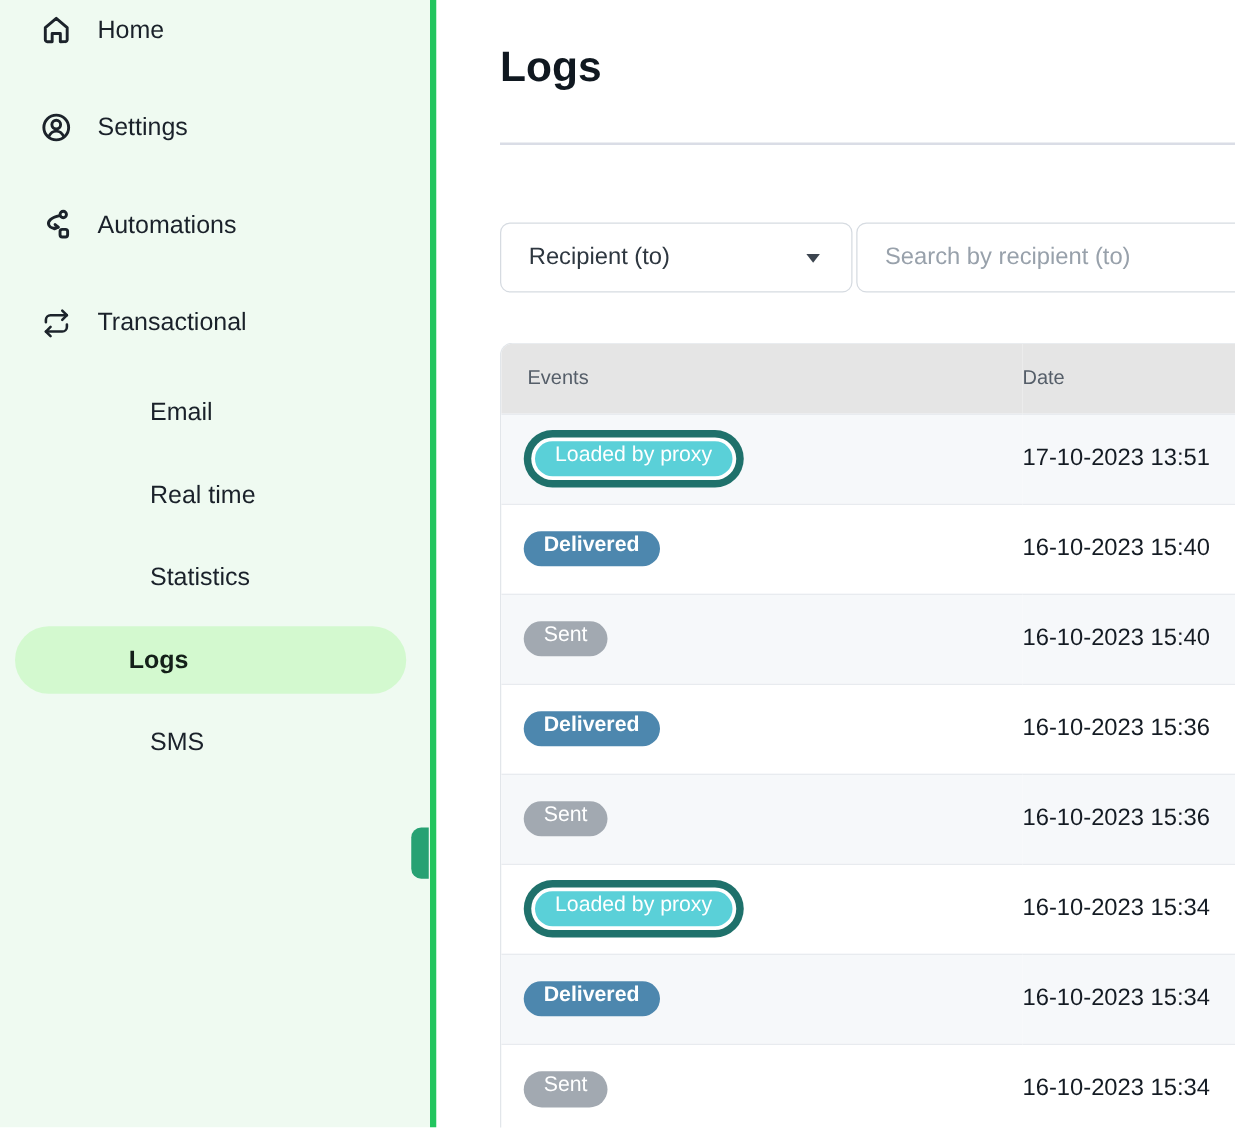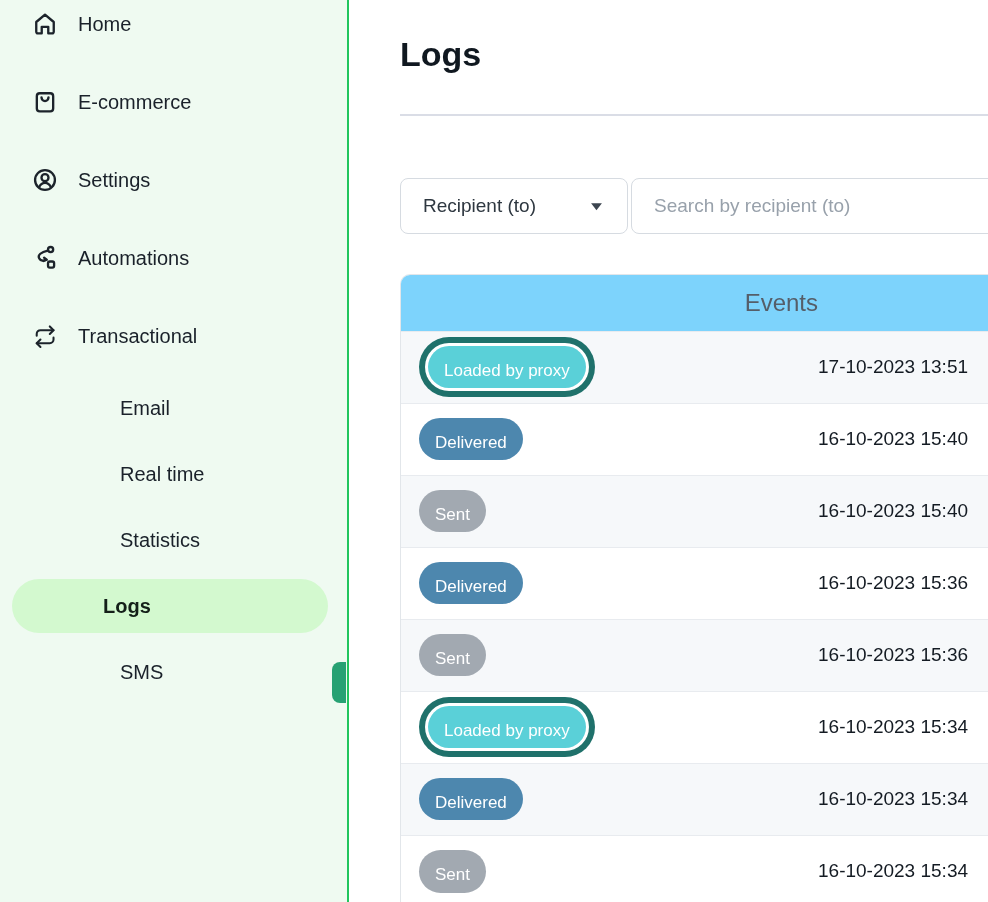--- a/index.html
+++ b/index.html
@@ -2,21 +2,21 @@
 <html><head>
 <meta charset="utf-8">
 <style>
   * { margin:0; padding:0; box-sizing:border-box; }
   html,body { width:988px; height:902px; overflow:hidden; background:#fff;
     font-family:"Liberation Sans","DejaVu Sans",sans-serif; color:#161d25; }
   .app { position:relative; width:988px; height:902px; overflow:hidden; }
 
   
   .sidebar { position:absolute; left:0; top:0; width:349px; height:902px;
-    background:#effaf1; border-right:2px solid #22c55e; }
+    background:#effaf1; border-right:5px solid #22c55e; }
   .nav { margin-top:-15px; }
   .nav-item { display:flex; align-items:center; height:78px; padding-left:31px;
     gap:19px; font-size:20px; color:#1a212a; cursor:pointer; }
   .nav-item .icon { width:28px; height:28px; flex:none; color:#1c232b; display:flex; }
   .nav-item .icon svg { width:28px; height:28px; }
   .nav-sub { display:flex; align-items:center; height:66px; padding-left:120px;
     font-size:20px; color:#1a212a; cursor:pointer; }
   .nav-sub2 { }
   .nav-active-row { position:relative; height:66px; display:flex; align-items:center; }
   .active-pill { position:absolute; left:12px; right:19px; top:6px; bottom:6px;
@@ -26,44 +26,44 @@
     background:#27a173; border-radius:8px 0 0 8px; }
 
   
   .main { position:absolute; left:350px; top:0; width:700px; height:902px;
     background:#fff; padding-left:50px; }
   .page-title { padding-top:32px; font-size:34px; font-weight:600; color:#101820;
     line-height:1.3; }
   .divider { margin-top:38px; border:0; border-top:2px solid #dadde6; width:100%; }
 
   .filter-row { margin-top:62px; display:flex; gap:3px; height:56px; }
-  .select-box { flex:none; width:228px; border:1px solid #d6dbe1; border-radius:8px;
+  .select-box { flex:none; width:282px; border:1px solid #d6dbe1; border-radius:8px;
     background:#fff; display:flex; align-items:center; justify-content:space-between;
     padding:0 24px 0 22px; cursor:pointer; }
   .select-box .val { font-size:19px; color:#2e3740; }
   .select-box .caret { width:13px; height:9px; color:#3c454f; display:flex; }
   .search-input { flex:1; min-width:0; border:1px solid #d6dbe1; border-radius:8px;
     padding:0 22px; font-size:19px; color:#2e3740; outline:none;
     font-family:"Liberation Sans","DejaVu Sans",sans-serif; }
   .search-input::placeholder { color:#98a1ab; }
 
   .table-card { margin-top:40px; border:1px solid #e2e6ea; border-bottom:none;
     border-radius:10px 10px 0 0; overflow:hidden; }
   table { width:100%; border-collapse:collapse; table-layout:fixed; }
   col.c-events { width:417px; }
-  thead th { height:56px; background:#7dd3fc; text-align:right; font-weight:400;
-    font-size:24px; color:#555e69; }
+  thead th { height:56px; background:#e5e5e5; text-align:left; font-weight:400;
+    font-size:16px; color:#555e69; }
   thead th.h-events { padding-left:21px; }
   tbody td { height:72px; border-top:1px solid #e8ebef; font-size:19px; color:#141b23;
     vertical-align:middle; }
   tbody tr.stripe { background:#f6f8fa; }
   td.events { padding-left:18px; }
-  .badge { display:inline-block; padding:14px 16px 7px; border-radius:999px;
+  .badge { display:inline-block; padding:0 16px 7px; border-radius:999px;
     color:#fff; font-size:17px; line-height:1.25; white-space:nowrap; }
-  .badge.delivered { background:#4d87ae; }
+  .badge.delivered { background:#4d87ae;font-weight:bold; }
   .badge.sent { background:#a2a9b1; }
   .badge.proxy { background:#5ad0d8; margin-left:9px;
     box-shadow:0 0 0 3px #ffffff, 0 0 0 9px #1f716b; }
 </style>
 </head>
 <body>
 
 <div class="app">
 
   <aside class="sidebar">
@@ -71,29 +71,20 @@
 
       <div class="nav-item">
         <span class="icon">
           <svg viewBox="0 0 24 24" fill="none" stroke="currentColor" stroke-width="2" stroke-linecap="round" stroke-linejoin="round">
               <path d="M4.5 10.3 12 4l7.5 6.3V18.6a1.3 1.3 0 0 1-1.3 1.4h-3.4v-5.6H9.2V20H5.8a1.3 1.3 0 0 1-1.3-1.4z"></path>
             </svg>
         </span>
         <span>Home</span>
       </div>
 
-      <div class="nav-item">
-        <span class="icon">
-          <svg viewBox="0 0 24 24" fill="none" stroke="currentColor" stroke-width="2" stroke-linecap="round" stroke-linejoin="round">
-              <rect x="5" y="4.5" width="14" height="15.5" rx="2.5"></rect>
-              <path d="M9 8c0 1.8 1.3 3.2 3 3.2s3-1.4 3-3.2"></path>
-            </svg>
-        </span>
-        <span>E-commerce</span>
-      </div>
 
       <div class="nav-item">
         <span class="icon">
           <svg viewBox="0 0 24 24" fill="none" stroke="currentColor" stroke-width="2" stroke-linecap="round" stroke-linejoin="round">
               <circle cx="12" cy="12" r="8.5"></circle>
               <circle cx="12" cy="10" r="3"></circle>
               <path d="M6.9 18.1c1.1-2.2 3-3.6 5.1-3.6s4 1.4 5.1 3.6"></path>
             </svg>
         </span>
         <span>Settings</span>

